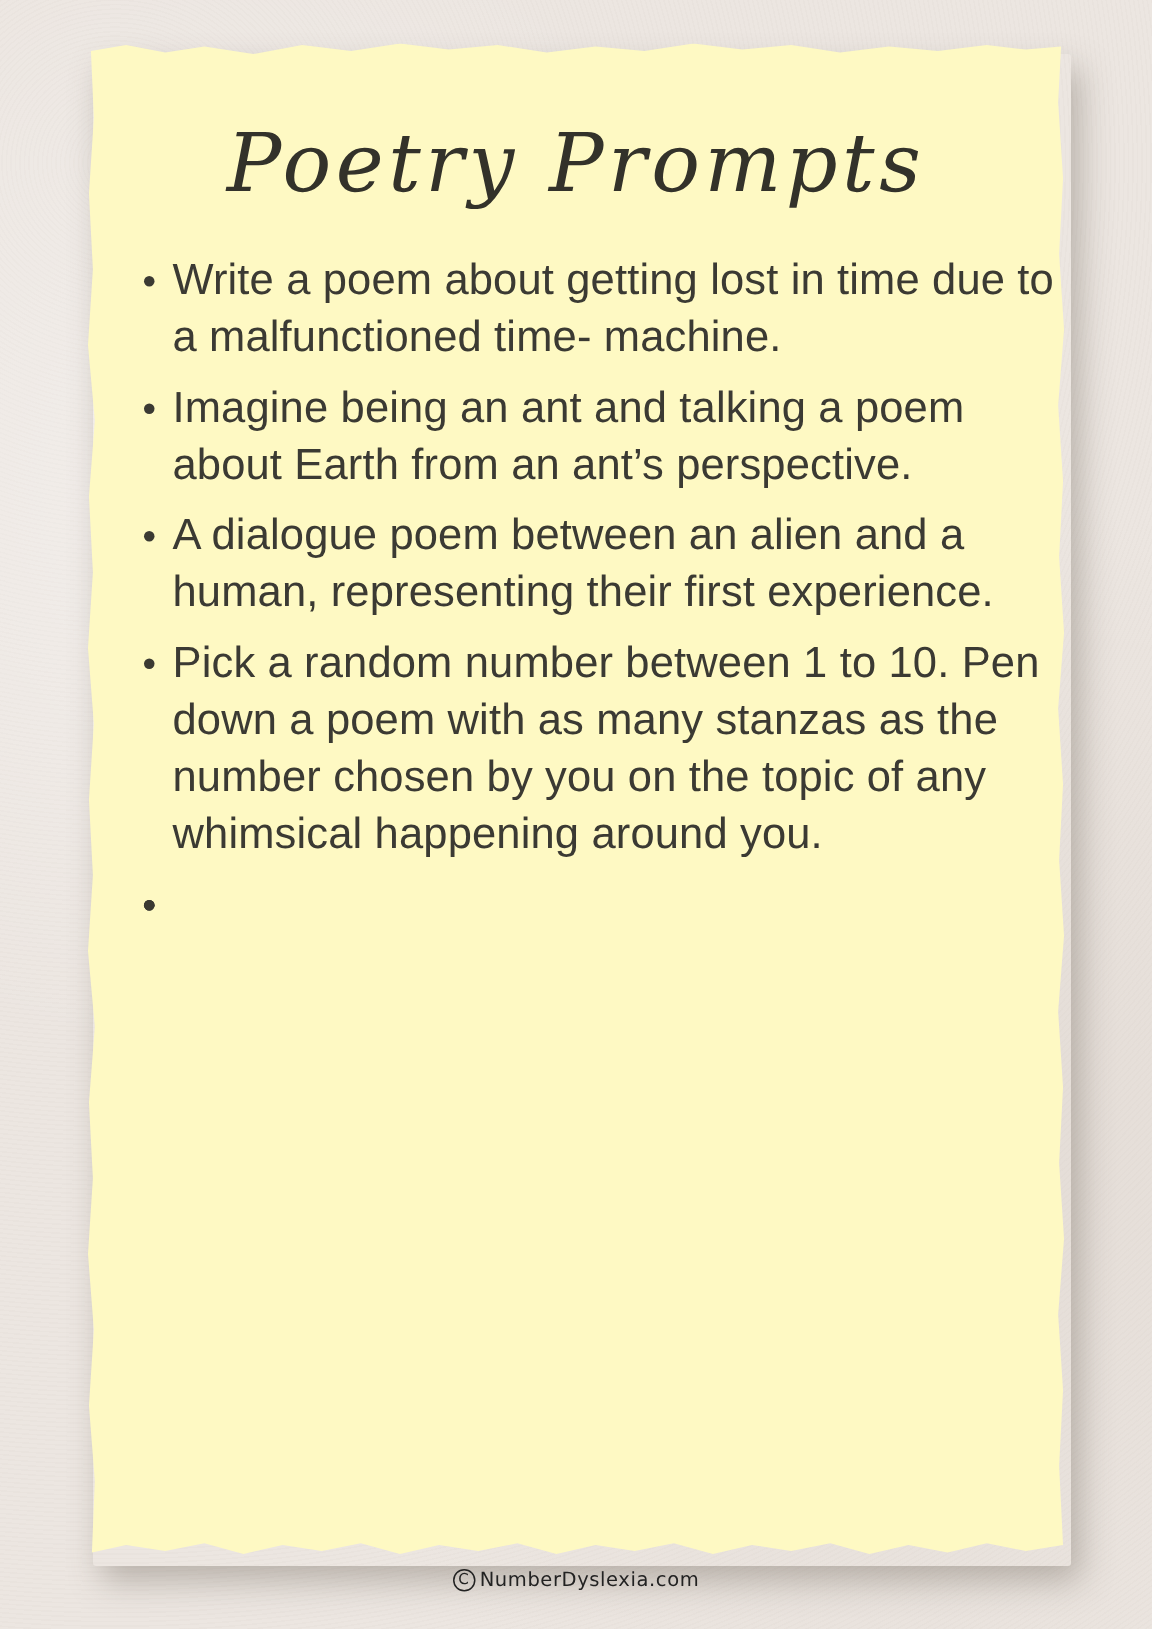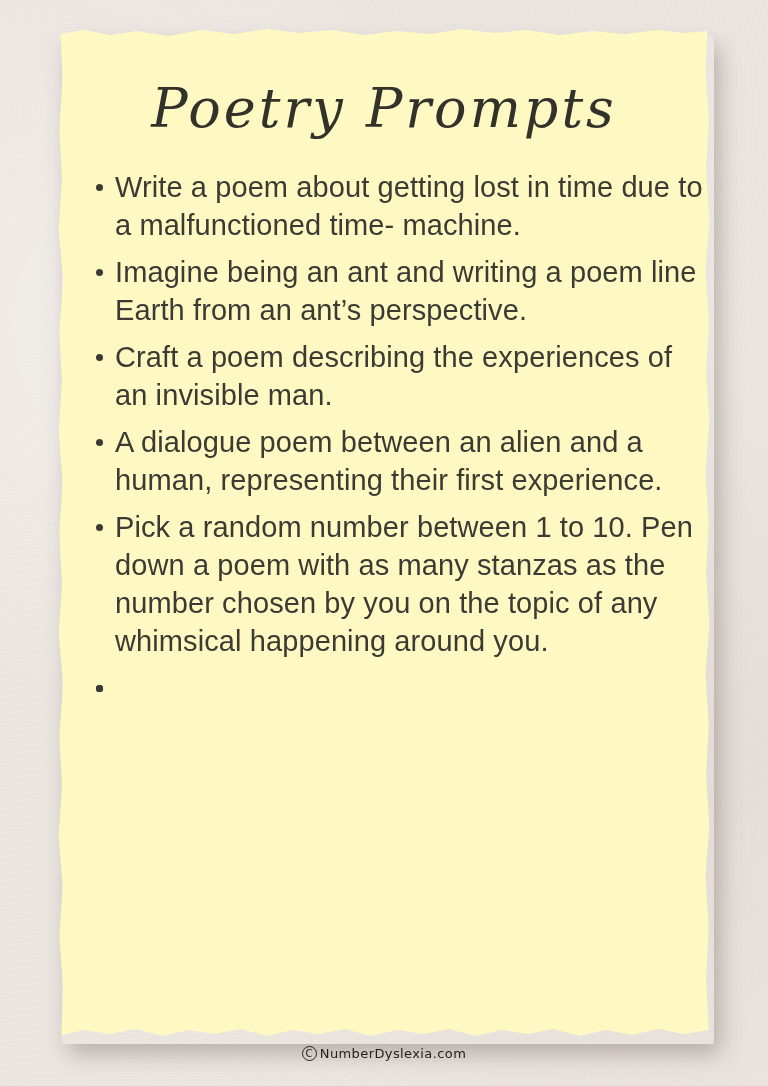--- a/index.html
+++ b/index.html
@@ -126,25 +126,21 @@
 <div class="paper">
   <h1 class="title">Poetry Prompts</h1>
 
   <ul class="prompt-list">
     <li class="prompt-item">
       <span class="bullet"></span>
       <span>Write a poem about getting lost in time due to a malfunctioned time- machine.</span>
     </li>
     <li class="prompt-item">
       <span class="bullet"></span>
-      <span>Imagine being an ant and writing a poem line Earth from an ant’s perspective.</span>
-    </li>
-    <li class="prompt-item">
-      <span class="bullet"></span>
-      <span>Craft a poem describing the experiences of an invisible man.</span>
+      <span>Imagine being an ant and talking a poem about Earth from an ant’s perspective.</span>
     </li>
     <li class="prompt-item">
       <span class="bullet"></span>
       <span>A dialogue poem between an alien and a human, representing their first experience.</span>
     </li>
     <li class="prompt-item">
       <span class="bullet"></span>
       <span>Pick a random number between 1 to 10. Pen down a poem with as many stanzas as the number chosen by you on the topic of any whimsical happening around you.</span>
     </li>
     <li class="prompt-item">

